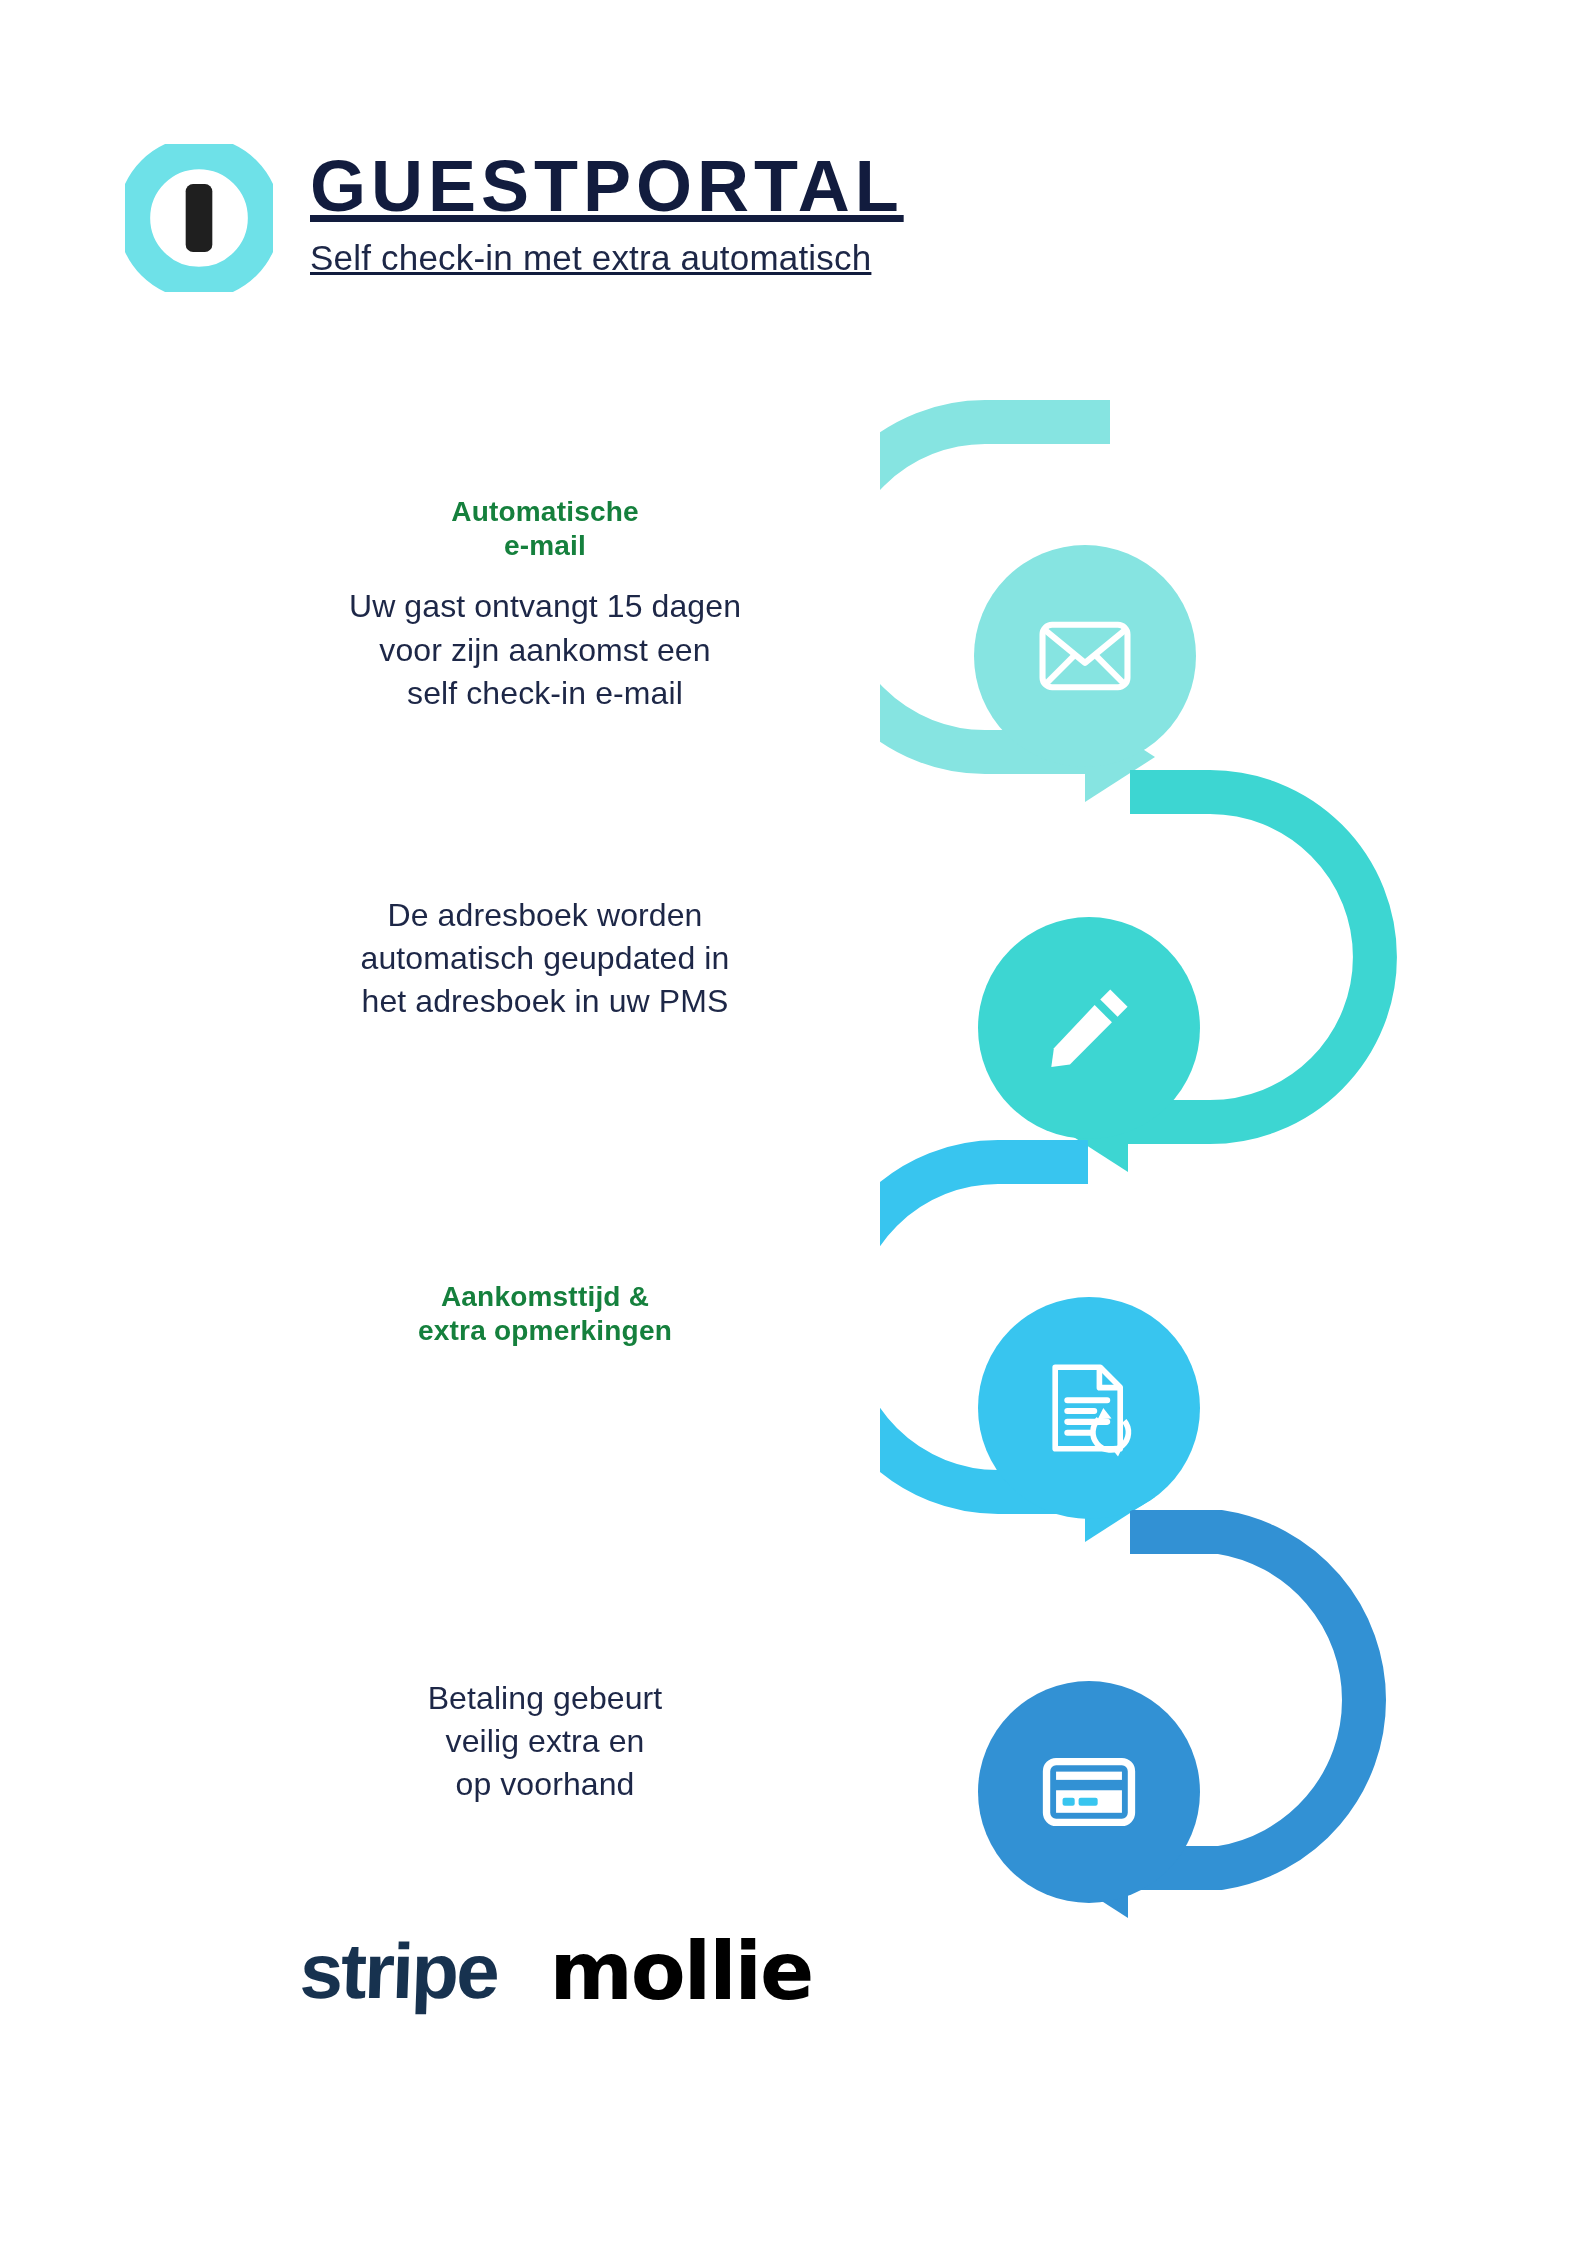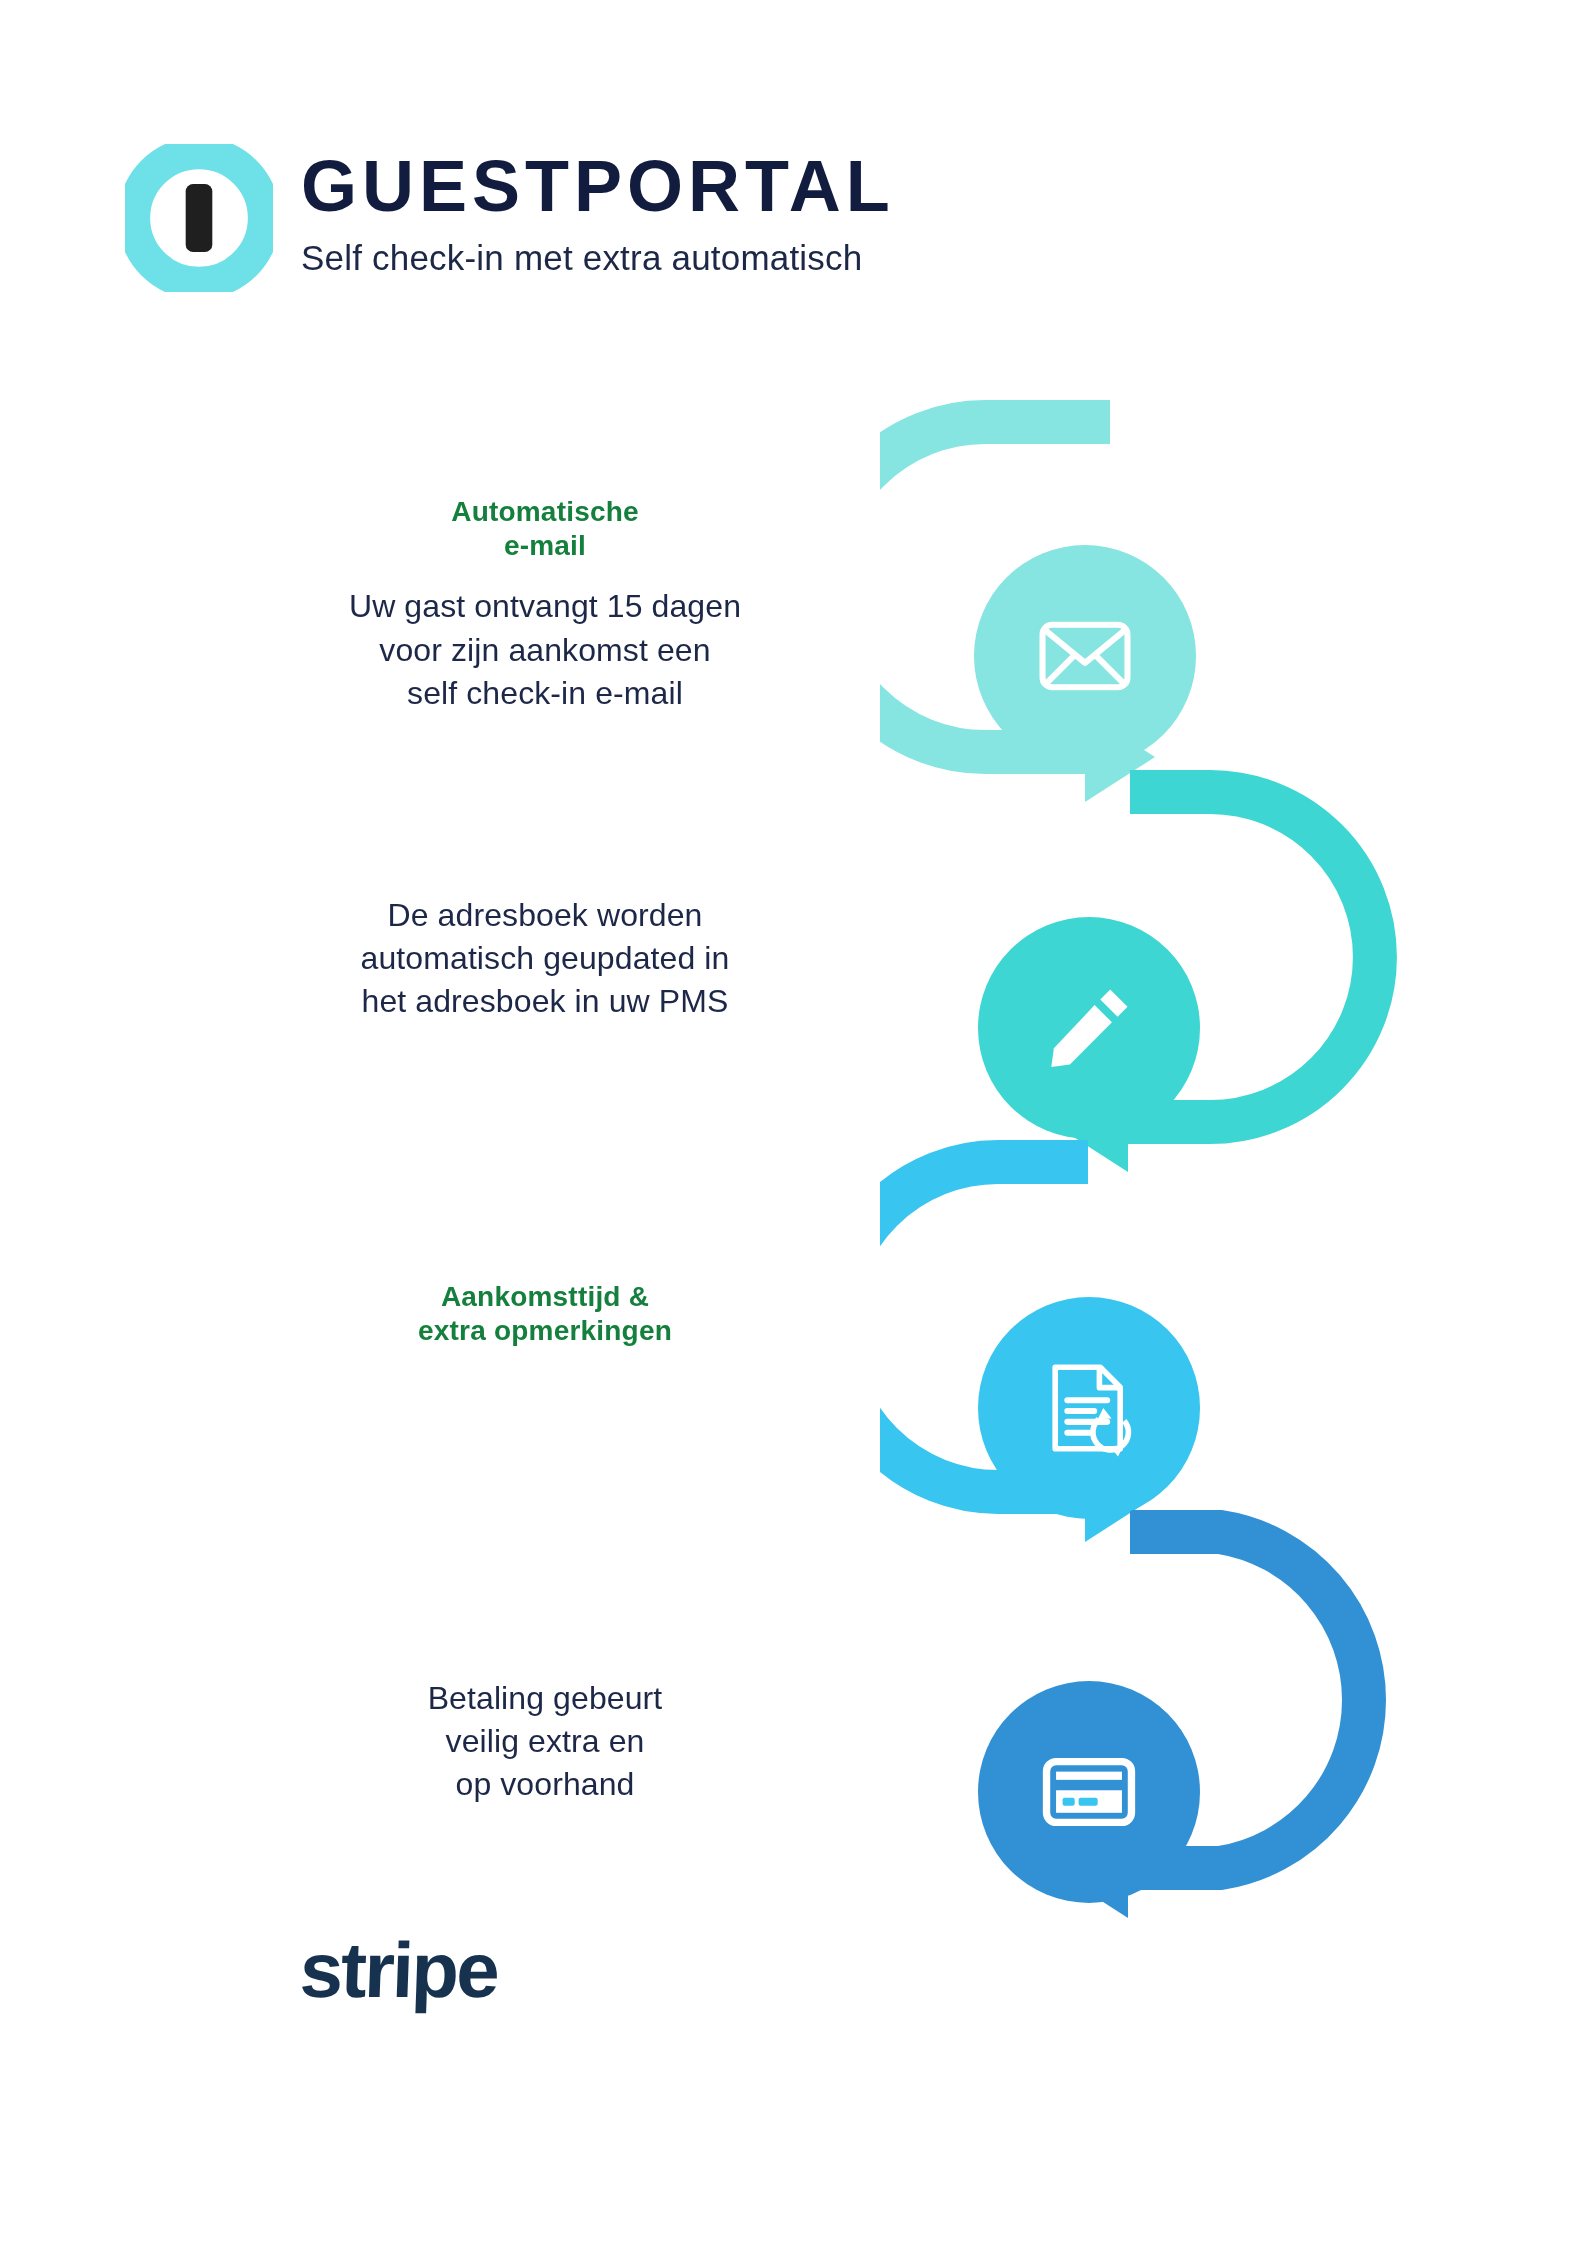--- a/index.html
+++ b/index.html
@@ -24,22 +24,23 @@
     display: flex;
     align-items: flex-start;
   }
   #logo-mark {
     width: 148px;
     height: 148px;
     flex: 0 0 auto;
     margin-top: 4px;
   }
   #header-text {
-    margin-left: 28px;
+    margin-left: 37px;
     padding-top: 10px;
+    text-decoration: underline;
   }
   #app-title {
     font-size: 72px;
     font-weight: 700;
     letter-spacing: 5px;
     line-height: 1;
     color: #121c3e;
     white-space: nowrap;
   }
   #app-subtitle {
@@ -234,13 +235,14 @@
 </div>
 
 <div class="step-text" id="step-3">
   <div class="step-body">Betaling gebeurt
 veilig extra en
 op voorhand</div>
 </div>
 
 <div id="payment-logos">
   <div id="logo-stripe">stripe</div>
+  <div id="logo-mollie">mollie</div>
 </div>
 
 </body></html>

